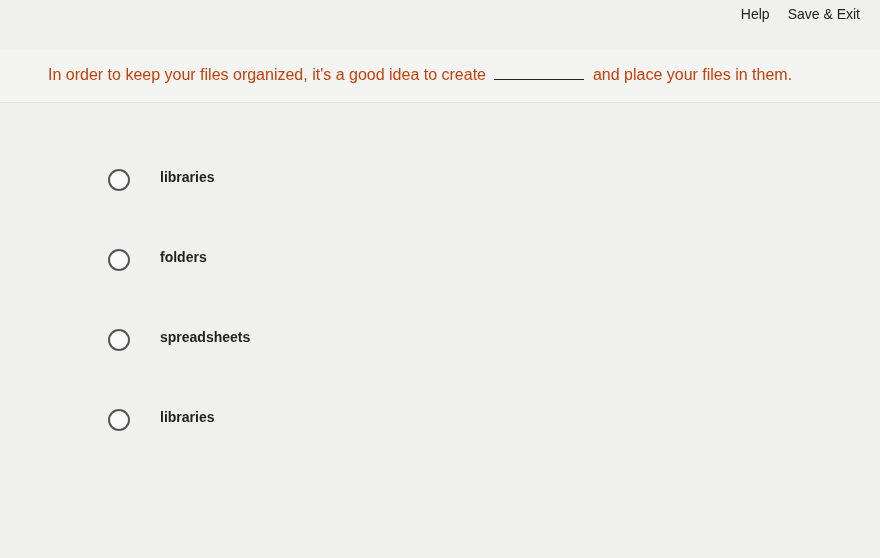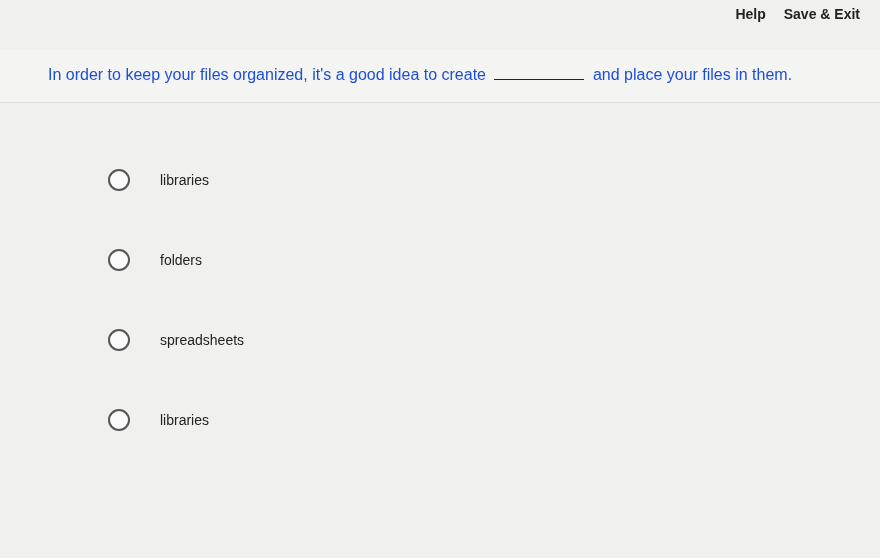--- a/index.html
+++ b/index.html
@@ -15,31 +15,31 @@
     overflow: hidden;
     color: #333;
   }
   .top-bar {
     display: flex;
     justify-content: flex-end;
     align-items: center;
     padding: 6px 20px 0 0;
     gap: 18px;
     font-size: 14px;
-    font-weight: 700;
+    font-weight: 400;
     color: #222;
   }
   .top-bar span {
     cursor: pointer;
   }
   .question-block {
     margin: 28px 0 0 0;
     padding: 16px 30px 18px 48px;
     font-size: 16px;
-    color: #1d4ed8;
+    color: #c2410c;
     background: #f4f4f2;
     border-bottom: 1px solid #e0e0de;
   }
   .blank {
     display: inline-block;
     border-bottom: 1.5px solid #222;
     width: 90px;
     vertical-align: baseline;
     margin: 0 4px;
   }
@@ -52,24 +52,24 @@
     padding: 10px 14px;
     font-size: 14px;
     color: #333;
     border-bottom: 1px solid #ddd;
   }
   .options {
     padding: 30px 0 0 30px;
   }
   .option-row {
     display: flex;
-    align-items: center;
     gap: 30px;
     margin-bottom: 58px;
     cursor: pointer;
+    font-weight: bold;
   }
   .radio-circle {
     width: 22px;
     height: 22px;
     border: 2px solid #555;
     border-radius: 50%;
     flex-shrink: 0;
     background: #fafafa;
   }
   .option-label {

